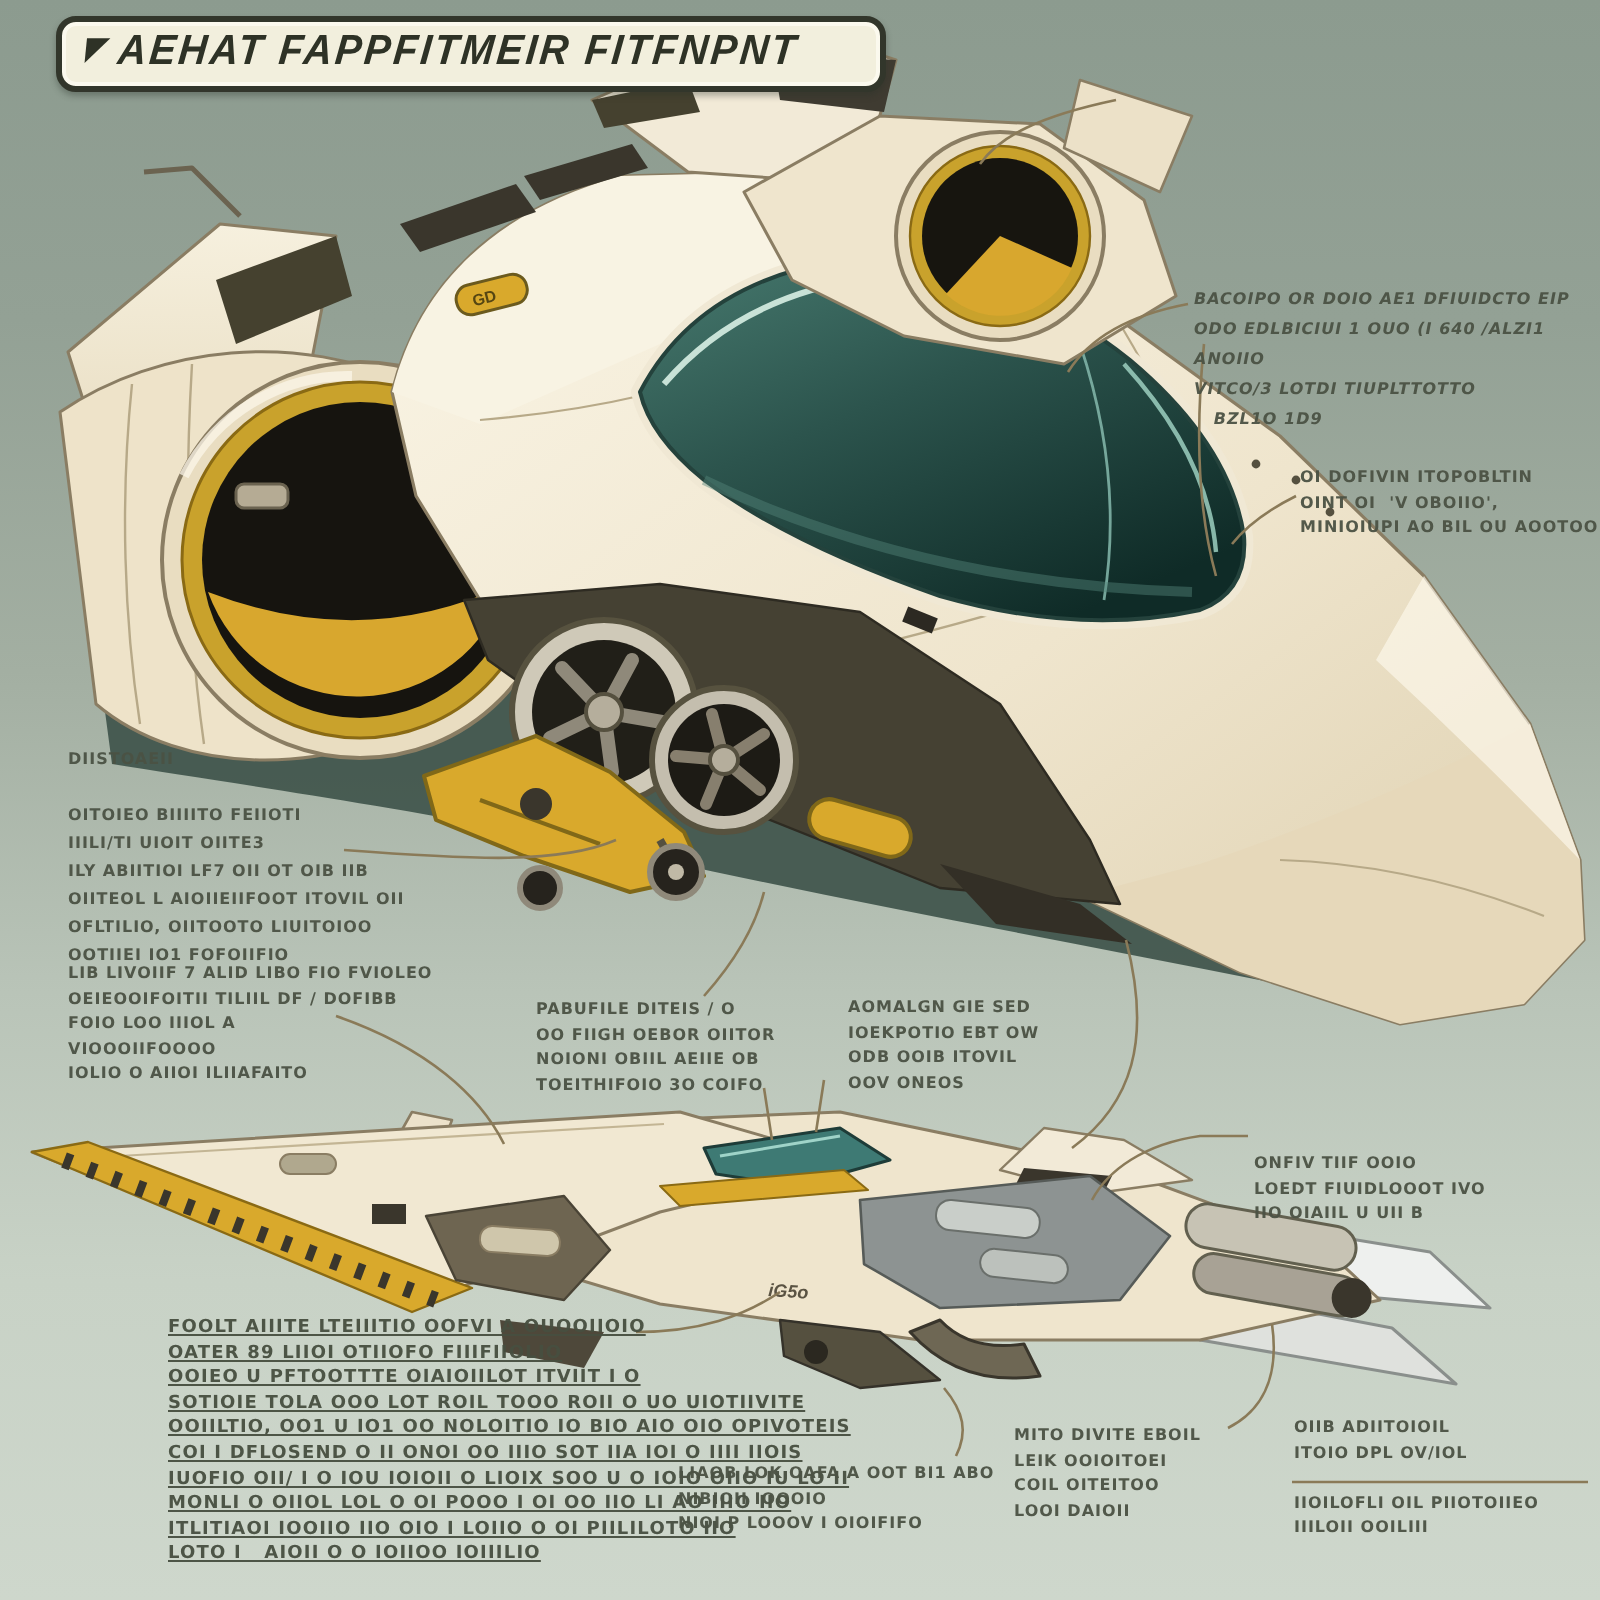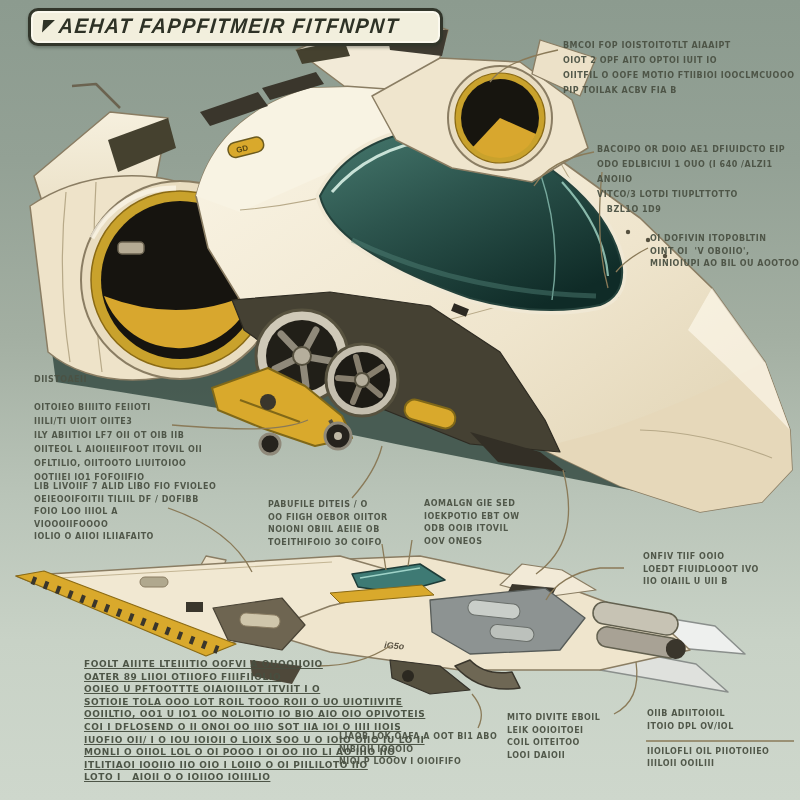--- a/index.html
+++ b/index.html
@@ -230,25 +230,21 @@
       <path d="M646,741 L794,741"></path>
       <path d="M382,544 L386,570"></path>
       <path d="M412,540 L408,566"></path>
     </g>
   </svg>
 
   <div class="title-box">
     <span class="title-text"><span class="title-glyph">◤</span><span>AEHAT FAPPFITMEIR FITFNPNT</span></span>
   </div>
 
-  <div class="note" style="left:563px;top:38px;">BMCOI FOP IOISTOITOTLT AIAAIPT
-OIOT 2 OPF AITO OPTOI IUIT IO
-OIITFIL O OOFE MOTIO FTIIBIOI IOOCLMCUOOO
-PIP TOILAK ACBV FIA B</div>
-  <div class="note" style="left:597px;top:142px;">BACOIPO OR DOIO AE1 DFIUIDCTO EIP
+  <div class="note" style="left:597px;top:142px;font-style:italic;">BACOIPO OR DOIO AE1 DFIUIDCTO EIP
 ODO EDLBICIUI 1 OUO (I 640 /ALZI1
 ANOIIO
 VITCO/3 LOTDI TIUPLTTOTTO
    BZL1O 1D9</div>
   <div class="note tight" style="left:650px;top:233px;">OI DOFIVIN ITOPOBLTIN
 OINT OI  'V OBOIIO',
 MINIOIUPI AO BIL OU AOOTOO</div>
   <div class="note lh14" style="left:34px;top:373px;">DIISTOAEII
 
 OITOIEO BIIIITO FEIIOTI
@@ -263,21 +259,21 @@
 VIOOOIIFOOOO
 IOLIO O AIIOI ILIIAFAITO</div>
   <div class="note tight" style="left:268px;top:499px;">PABUFILE DITEIS / O
 OO FIIGH OEBOR OIITOR
 NOIONI OBIIL AEIIE OB
 TOEITHIFOIO 3O COIFO</div>
   <div class="note tight" style="left:424px;top:498px;">AOMALGN GIE SED
 IOEKPOTIO EBT OW
 ODB OOIB ITOVIL
 OOV ONEOS</div>
-  <div class="note tight" style="left:627px;top:551px;margin-left:16px;">ONFIV TIIF OOIO
+  <div class="note tight" style="left:627px;top:576px;">ONFIV TIIF OOIO
 LOEDT FIUIDLOOOT IVO
 IIO OIAIIL U UII B</div>
   <div class="note para" style="left:84px;top:658px;text-decoration:underline;">FOOLT AIIITE LTEIIITIO OOFVI A OUOOIIOIO
 OATER 89 LIIOI OTIIOFO FIIIFIIOLIO
 OOIEO U PFTOOTTTE OIAIOIILOT ITVIIT I O
 SOTIOIE TOLA OOO LOT ROIL TOOO ROII O UO UIOTIIVITE
 OOIILTIO, OO1 U IO1 OO NOLOITIO IO BIO AIO OIO OPIVOTEIS
 COI I DFLOSEND O II ONOI OO IIIO SOT IIA IOI O IIII IIOIS
 IUOFIO OII/ I O IOU IOIOII O LIOIX SOO U O IOIO OIIO IU LO II
 MONLI O OIIOL LOL O OI POOO I OI OO IIO LI AO IIIO IIO

